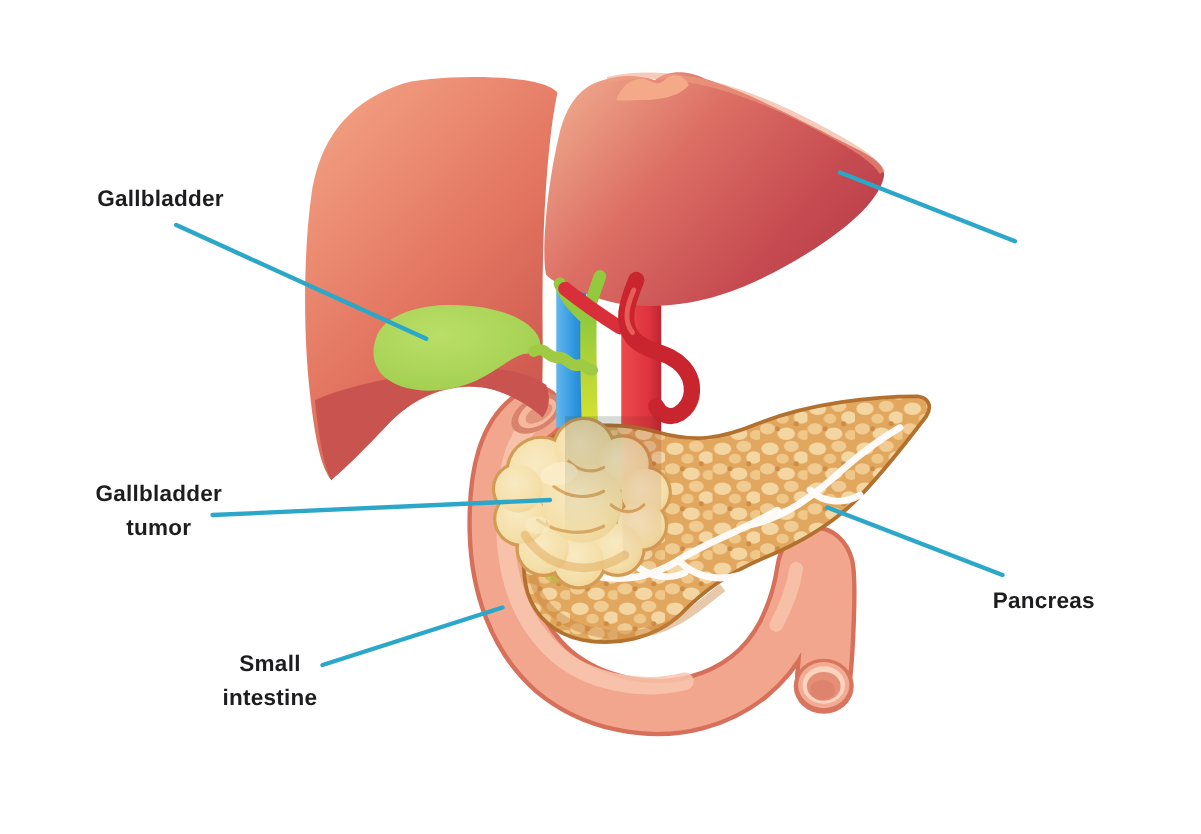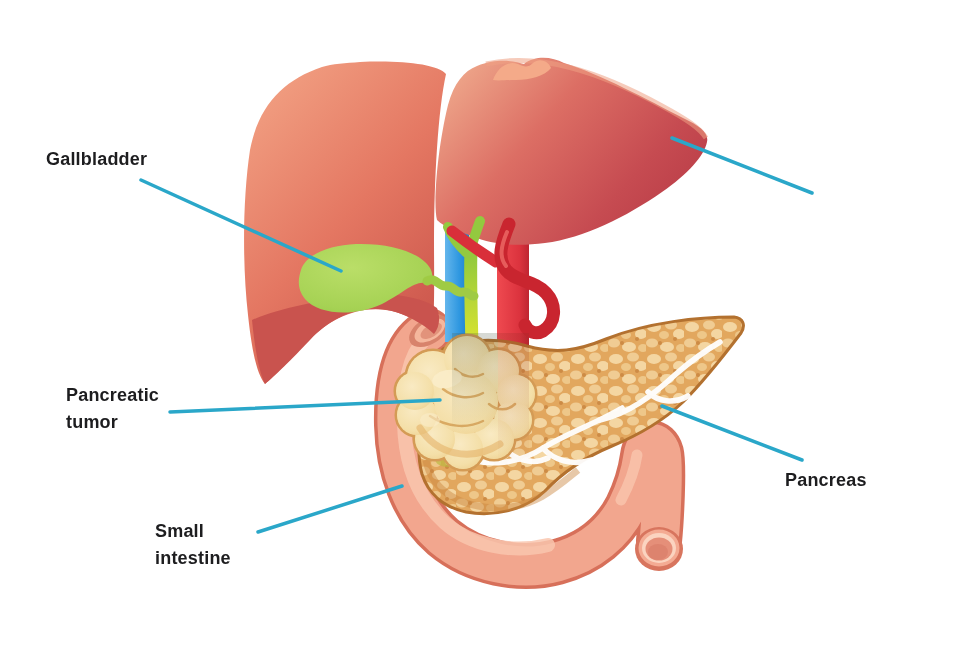--- a/index.html
+++ b/index.html
@@ -11,20 +11,21 @@
     font-family: "Liberation Sans", "DejaVu Sans", sans-serif;
     overflow: hidden;
   }
   .stage svg.art { position: absolute; left: 0; top: 0; }
   .label {
     position: absolute;
     font-size: 18px;
     font-weight: 700;
     line-height: 1.5;
     color: #1d1d1f;
+    text-align: center;
     letter-spacing: 0.2px;
     user-select: none;
   }
   .lbl-gallbladder { left: 46px;  top: 146px; width: 165px; }
   .lbl-liver       { left: 783px; top: 202px; width: 100px; }
   .lbl-tumor       { left: 66px;  top: 382px; width: 122px; }
   .lbl-intestine   { left: 155px; top: 518px; width: 122px; }
   .lbl-pancreas    { left: 785px; top: 467px; width: 100px; }
 </style>
 </head>
@@ -231,17 +232,17 @@
     <g stroke-width="3.5" stroke-linecap="round">
       <line stroke="#2aa7c9" x1="141" y1="180" x2="341" y2="271"></line>
       <line stroke="#2aa7c9" x1="672" y1="138" x2="812" y2="193"></line>
       <line stroke="#2aa7c9" x1="170" y1="412" x2="440" y2="400"></line>
       <line stroke="#2aa7c9" x1="258" y1="532" x2="402" y2="486"></line>
       <line stroke="#2aa7c9" x1="662" y1="406" x2="802" y2="460"></line>
     </g>
   </svg>
 
   <div class="label lbl-gallbladder">Gallbladder</div>
-  <div class="label lbl-tumor">Pancreatic tumor</div>
+  <div class="label lbl-tumor">Gallbladder tumor</div>
   <div class="label lbl-pancreas">Pancreas</div>
   <div class="label lbl-intestine">Small intestine</div>
 
 </div>
 
 </body></html>

